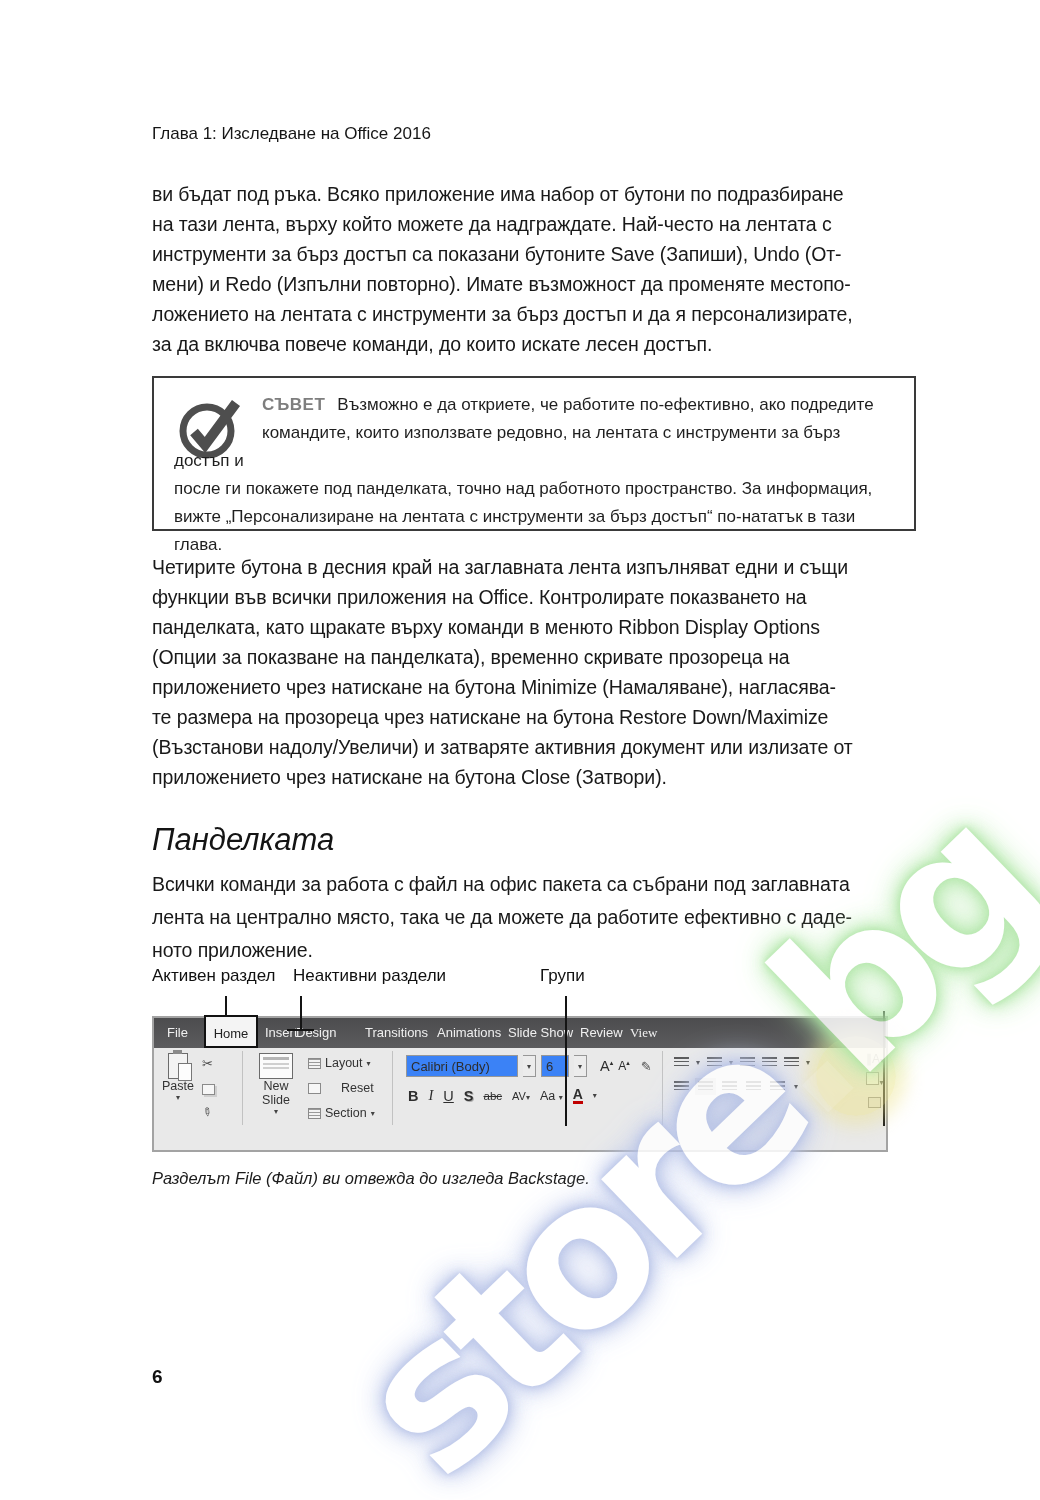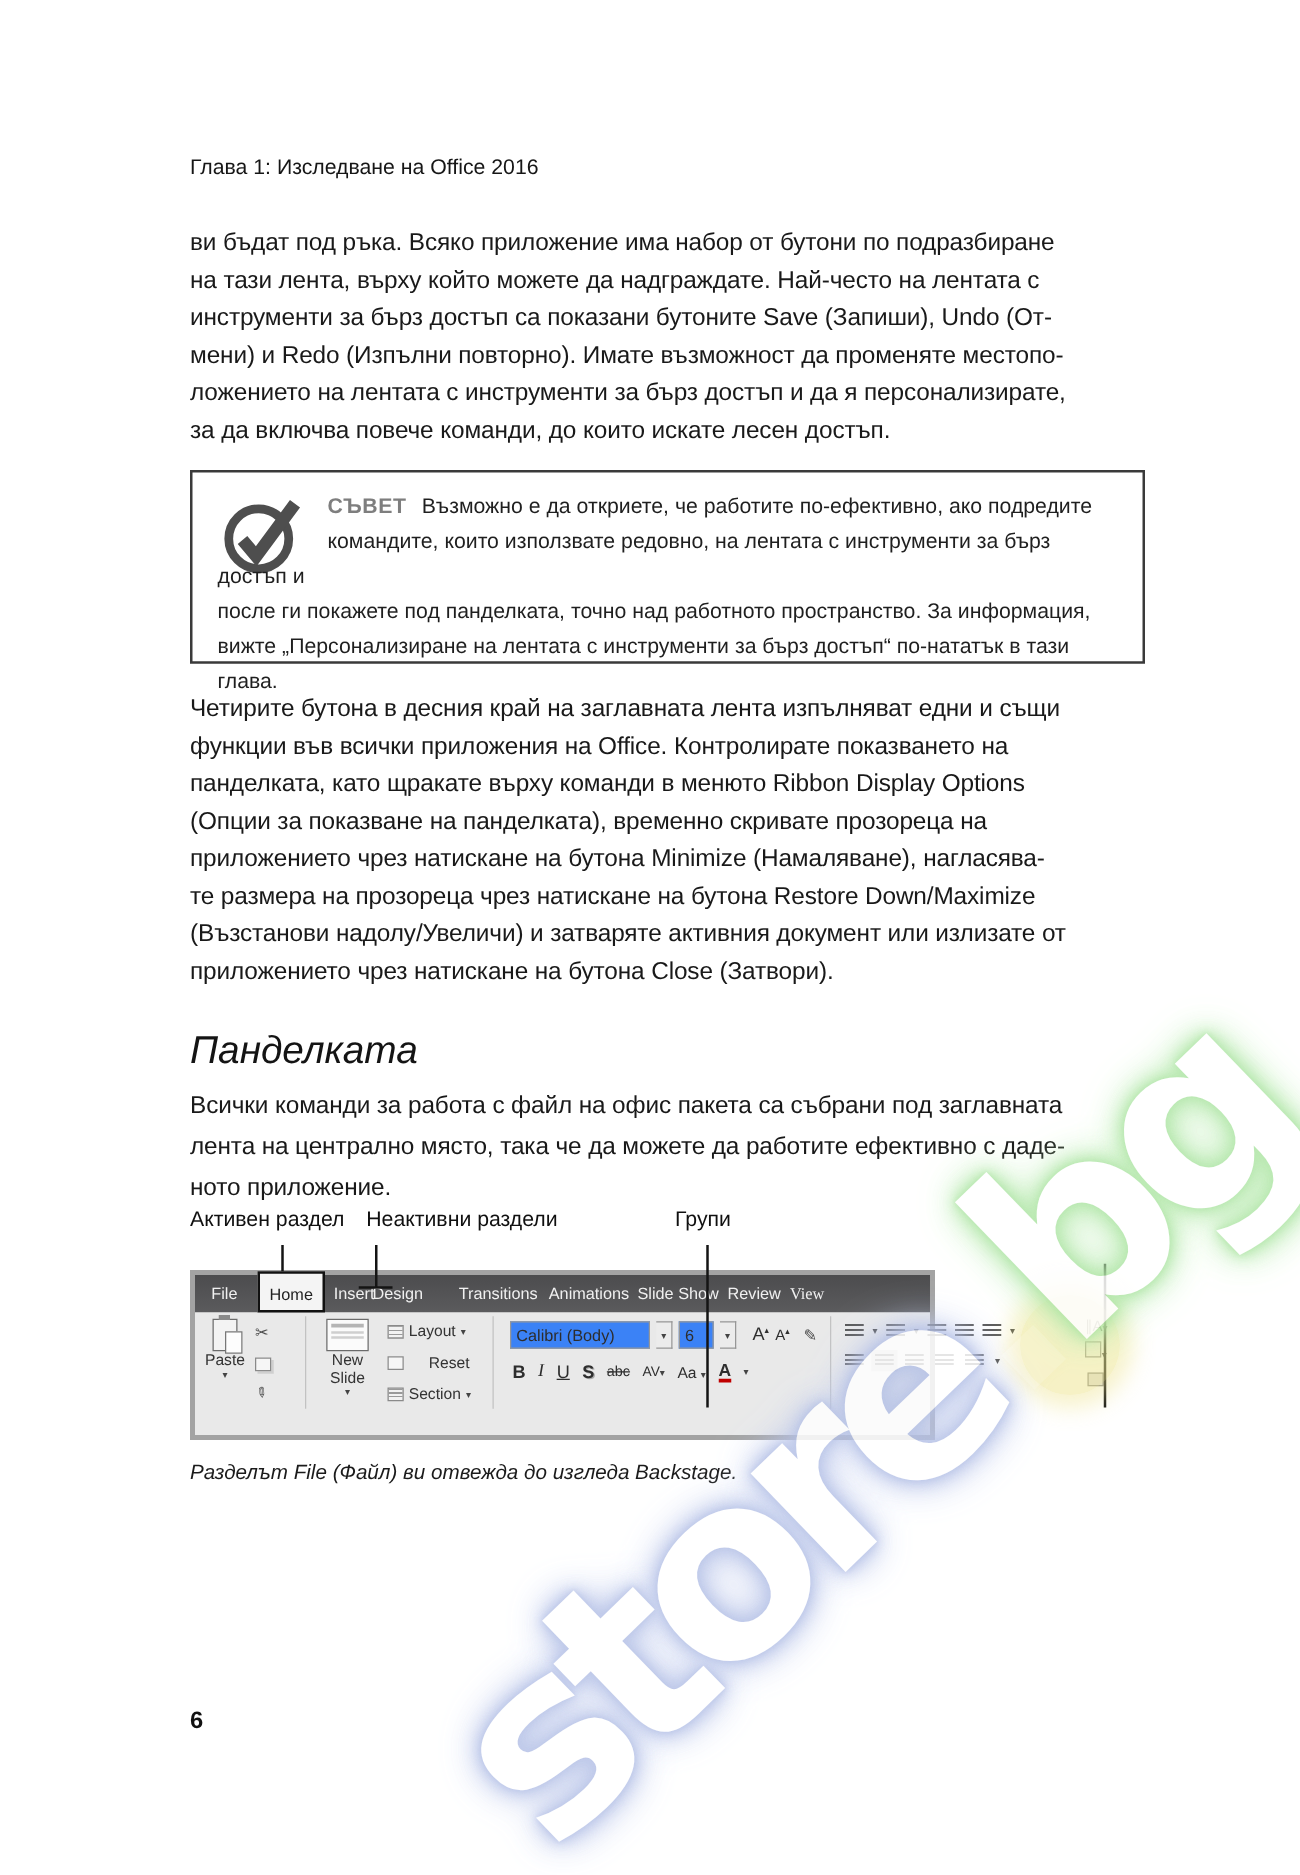--- a/index.html
+++ b/index.html
@@ -27,22 +27,22 @@
              font-style:italic;margin:0;color:#141414;}
 
   
   .flabel{position:absolute;font-size:17px;color:#101010;z-index:6;}
   .flabel.right2{text-align:right;line-height:22px;white-space:pre-line;}
 
   .cline{position:absolute;width:2px;background:#141414;z-index:7;}
   .cdash{position:absolute;height:2px;background:#141414;z-index:7;}
 
   
-  .ribbon{position:absolute;left:152px;top:1016px;width:596px;height:136px;z-index:1;
-          border:4px solid #a3a3a3;box-sizing:border-box;background:#e9e9e9;
+  .ribbon{position:absolute;left:152px;top:1016px;width:736px;height:136px;z-index:1;
+          border:2px solid #a3a3a3;box-sizing:border-box;background:#e9e9e9;
           font-family:"Liberation Sans",sans-serif;}
   .tabbar{position:relative;height:30px;background:linear-gradient(#4c4c4e,#5b5b5d);}
   .tab{position:absolute;top:0;height:30px;line-height:30px;font-size:13px;color:#f0f0f0;z-index:2;}
   .tab-home{position:absolute;left:50px;top:-3px;width:54px;height:33px;line-height:33px;z-index:3;
             background:#f4f4f4;color:#222;text-align:center;border:2px solid #111;box-sizing:border-box;
             font-size:13px;}
   .rcontent{position:relative;height:80px;background:#e9e9e9;}
   .gdiv{position:absolute;top:3px;bottom:3px;width:1px;background:#c2c2c2;}
   .rgroup{position:absolute;top:0;height:80px;}
   .btnlabel{font-size:12.5px;color:#333;text-align:center;line-height:14px;}

